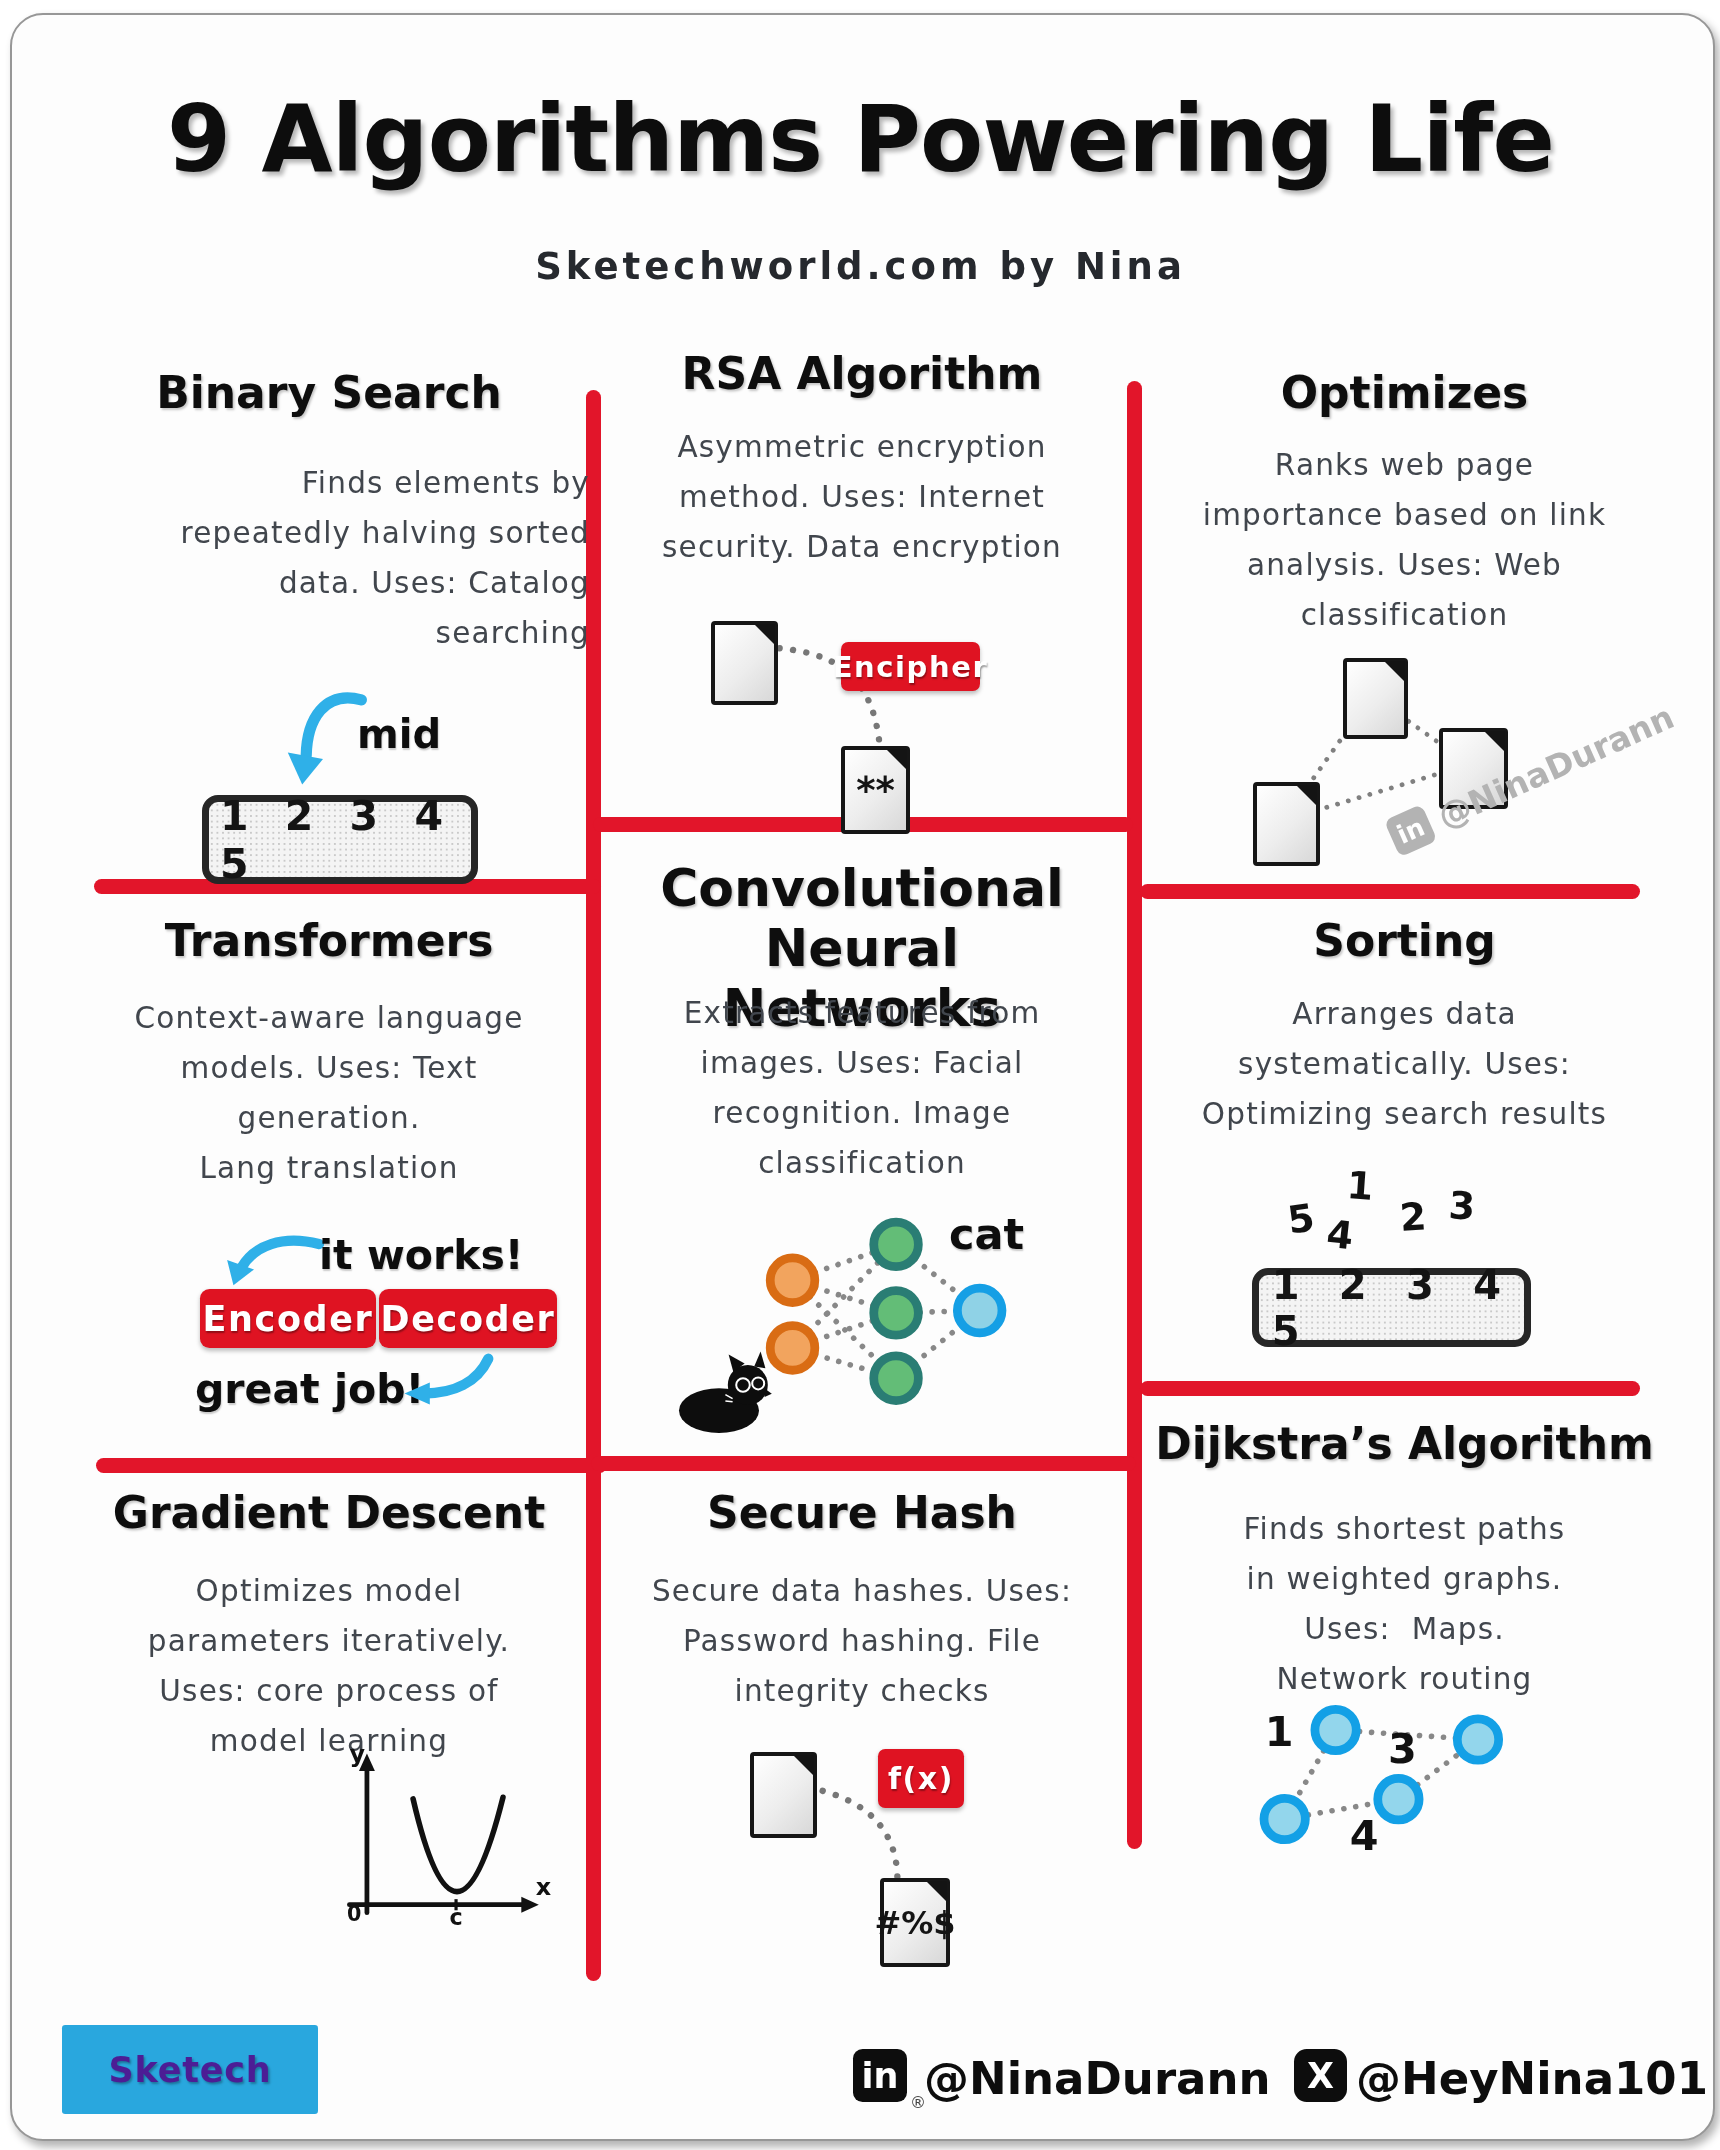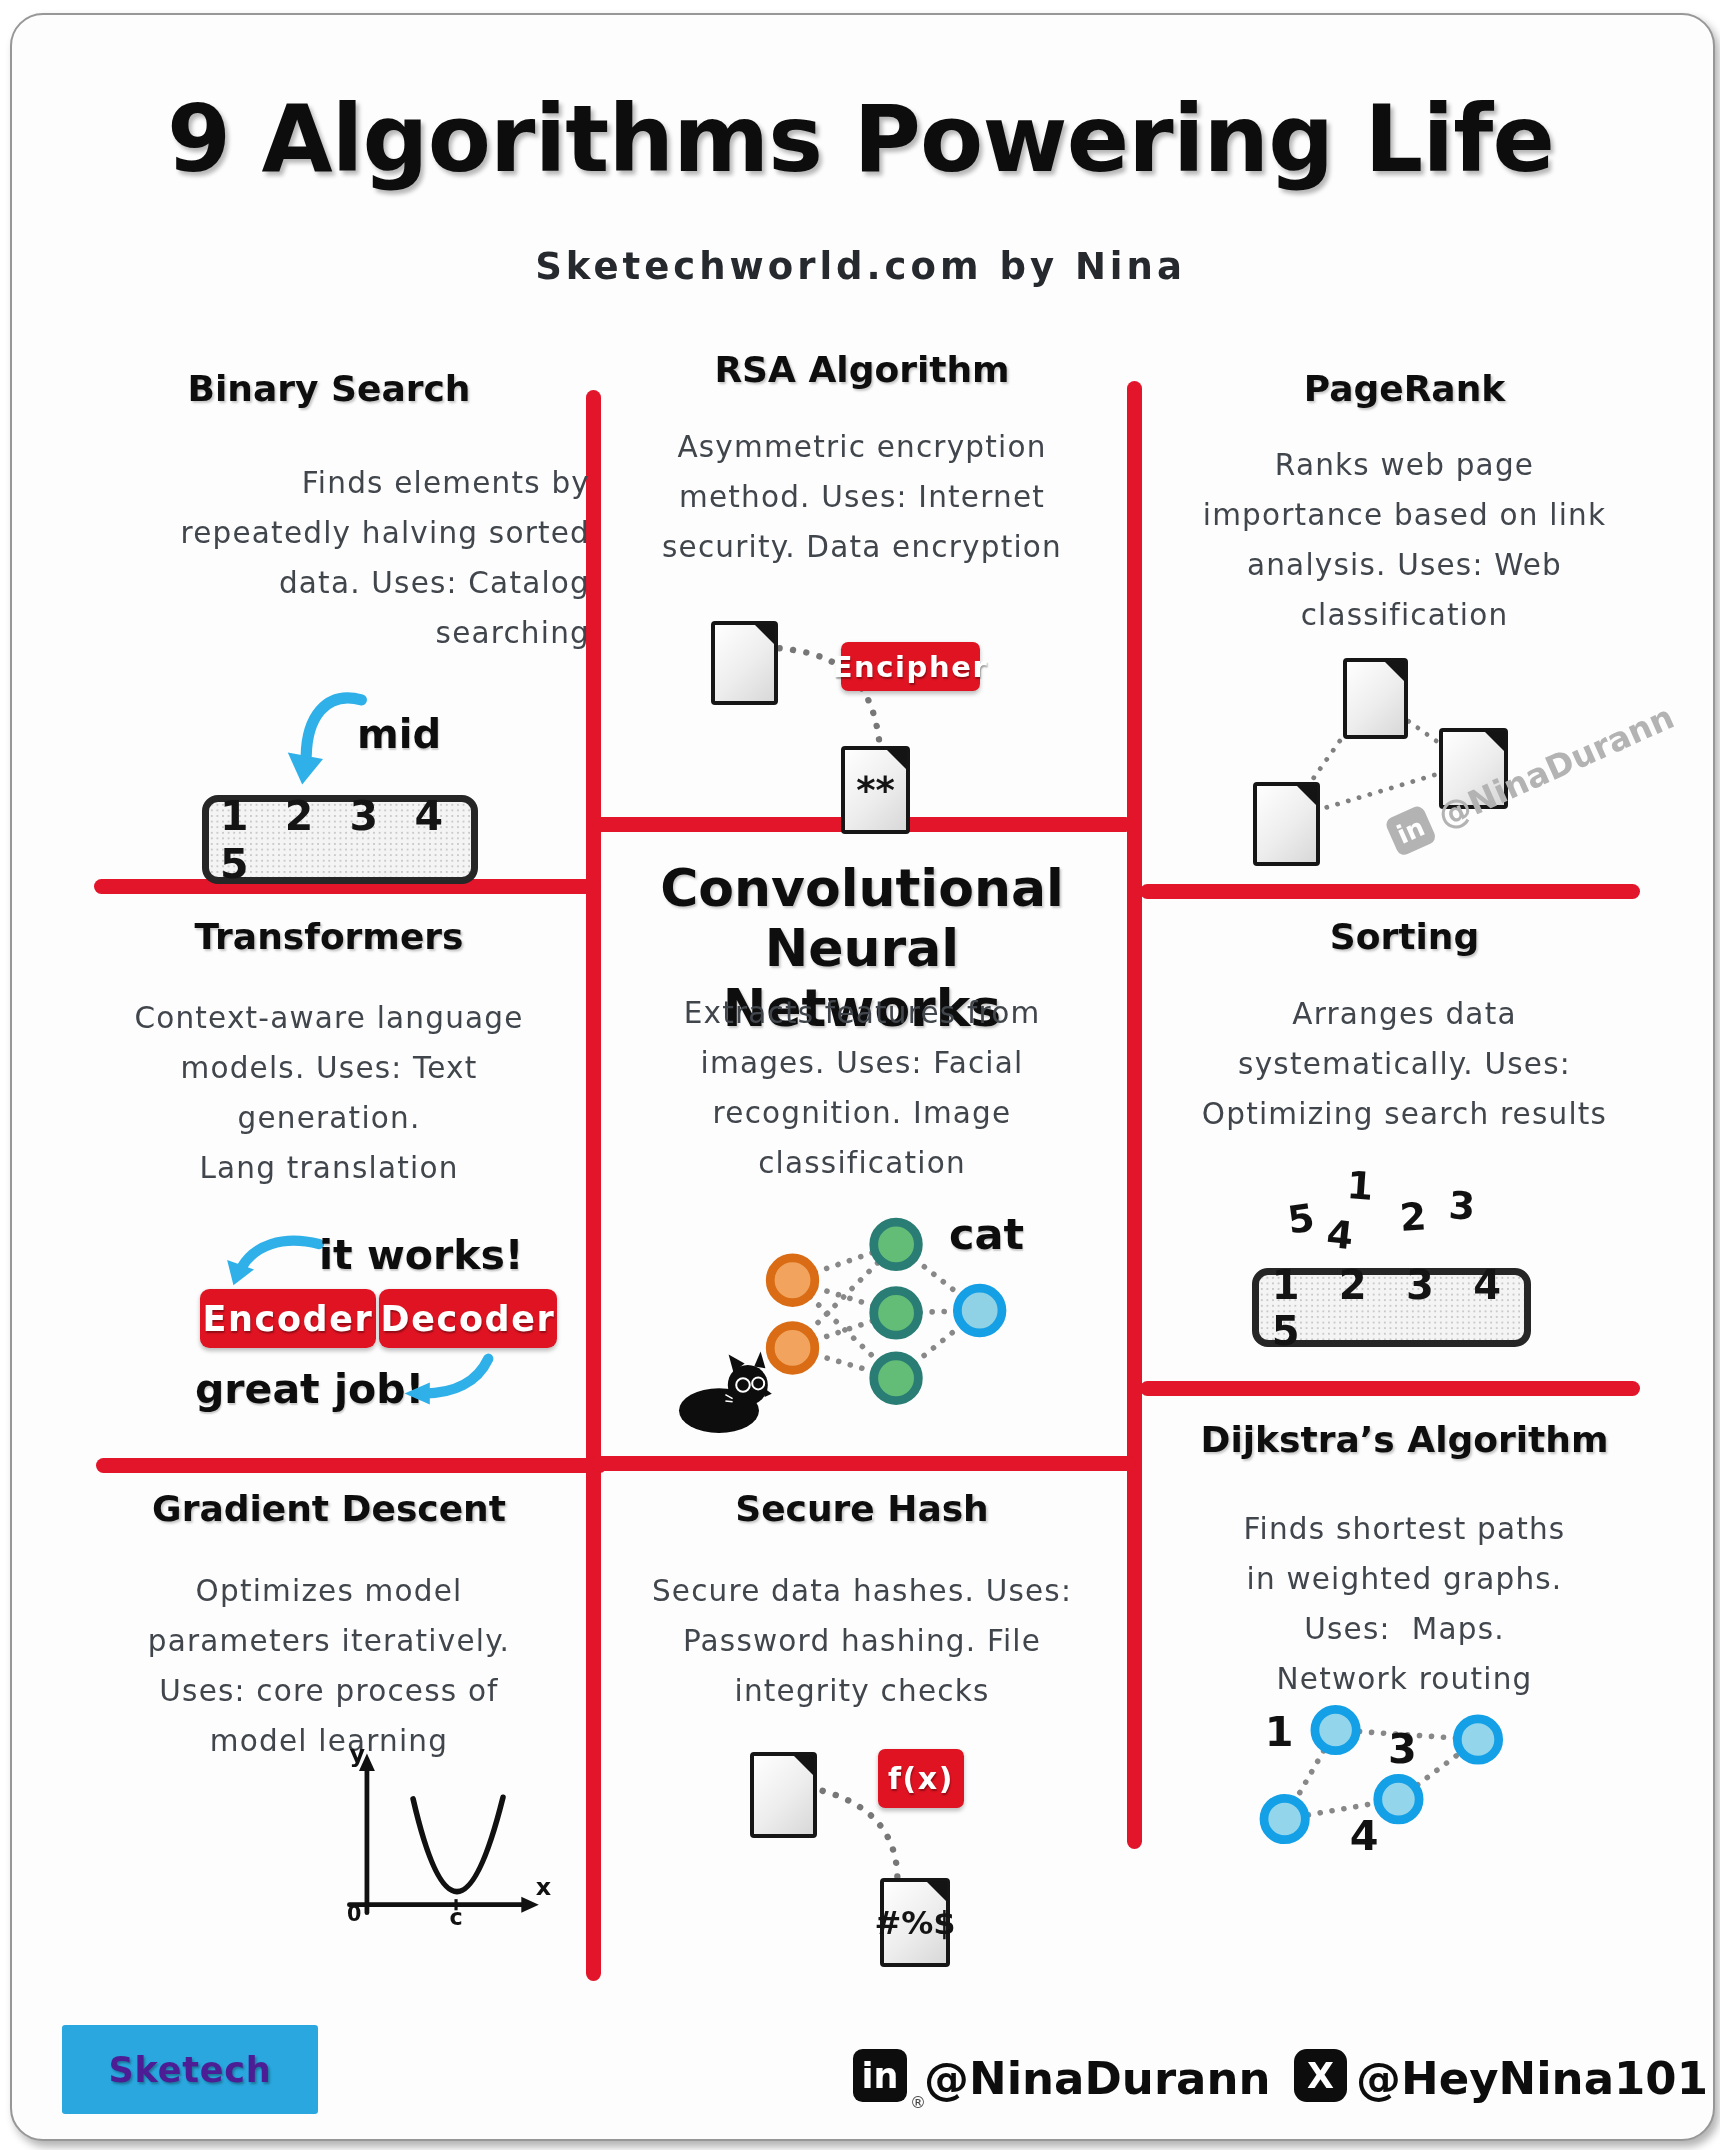--- a/index.html
+++ b/index.html
@@ -4,21 +4,21 @@
 <style>
   html,body{margin:0;padding:0;background:#ffffff;}
   body{width:1721px;height:2151px;position:relative;font-family:"DejaVu Sans",sans-serif;overflow:hidden;}
   .card{position:absolute;left:9.6px;top:12.7px;width:1701px;height:2124px;background:#fdfdfd;
         border:2.4px solid #979797;border-radius:33px;box-shadow:4px 5.6px 8px rgba(0,0,0,0.30);}
   .rline{position:absolute;background:#e2152a;border-radius:8px;}
   .page-title{position:absolute;left:0;top:86px;width:1721px;text-align:center;font-size:92px;
         font-weight:bold;color:#0d0d0d;letter-spacing:-0.8px;text-shadow:3.2px 4px 4px rgba(0,0,0,0.28);}
   .page-sub{position:absolute;left:0;top:245px;width:1721px;text-align:center;font-size:37px;
         font-weight:bold;color:#26292e;letter-spacing:4px;}
-  .sec-title{position:absolute;text-align:center;font-size:36px;font-weight:bold;color:#0e0e0e;
+  .sec-title{position:absolute;text-align:center;font-size:44px;font-weight:bold;color:#0e0e0e;
         letter-spacing:0px;white-space:pre-line;text-shadow:1.6px 2.4px 2.4px rgba(0,0,0,0.22);line-height:1.15;}
   .sec-desc{position:absolute;text-align:center;font-size:29.5px;color:#41464d;letter-spacing:1.2px;
         line-height:1.7;white-space:pre;}
   .redbtn{position:absolute;background:#df1322;color:#ffffff;display:flex;align-items:center;
         justify-content:center;border-radius:7.2px;font-weight:bold;letter-spacing:1.6px;
         box-shadow:0 2.4px 4px rgba(0,0,0,0.25);text-shadow:0.8px 1.6px 1.6px rgba(0,0,0,0.35);}
   .doc{position:absolute;background:linear-gradient(135deg,#ffffff 0%,#ededed 55%,#d8d8d8 100%);
         border:4.8px solid #161616;border-radius:4px;display:flex;align-items:center;justify-content:center;
         font-weight:bold;color:#141414;}
   .doc::before{content:"";position:absolute;top:-0.8px;right:-0.8px;
@@ -75,21 +75,21 @@
 <div class="sec-desc" style="left:601px;top:422px;width:522px;text-align:center;">Asymmetric encryption
 method. Uses: Internet
 security. Data encryption</div>
 <svg style="left:761px;top:633px;" width="143" height="123" viewBox="0 0 180 155">
   <path d="M 6 18 C 85 22, 142 45, 150 148" fill="none" stroke="#777" stroke-width="8" stroke-linecap="round" stroke-dasharray="0.1 17"></path>
 </svg>
 <div class="doc" style="left:711px;top:621px;width:59px;height:76px;"></div>
 <div class="redbtn" style="left:841px;top:610px;width:139px;height:49px;font-size:29px;margin-top:32px;">Encipher</div>
 <div class="doc" style="left:841px;top:746px;width:61px;height:80px;font-size:37px;">**</div>
 
-<div class="sec-title" style="left:1145px;top:368px;width:519px;">PageRank</div>
+<div class="sec-title" style="left:1145px;top:368px;width:519px;">Optimizes</div>
 <div class="sec-desc" style="left:1145px;top:440px;width:519px;">Ranks web page
 importance based on link
 analysis. Uses: Web
 classification</div>
 <svg style="left:1243px;top:661px;" width="271" height="215" viewBox="0 0 340 270">
   <line x1="162" y1="43" x2="51" y2="200" stroke="#808080" stroke-width="6" stroke-linecap="round" stroke-dasharray="0.1 14"></line>
   <line x1="162" y1="43" x2="284" y2="130" stroke="#808080" stroke-width="6" stroke-linecap="round" stroke-dasharray="0.1 14"></line>
   <line x1="51" y1="200" x2="284" y2="130" stroke="#808080" stroke-width="6" stroke-linecap="round" stroke-dasharray="0.1 14"></line>
 </svg>
 <div class="doc" style="left:1343px;top:658px;width:57px;height:73px;"></div>

